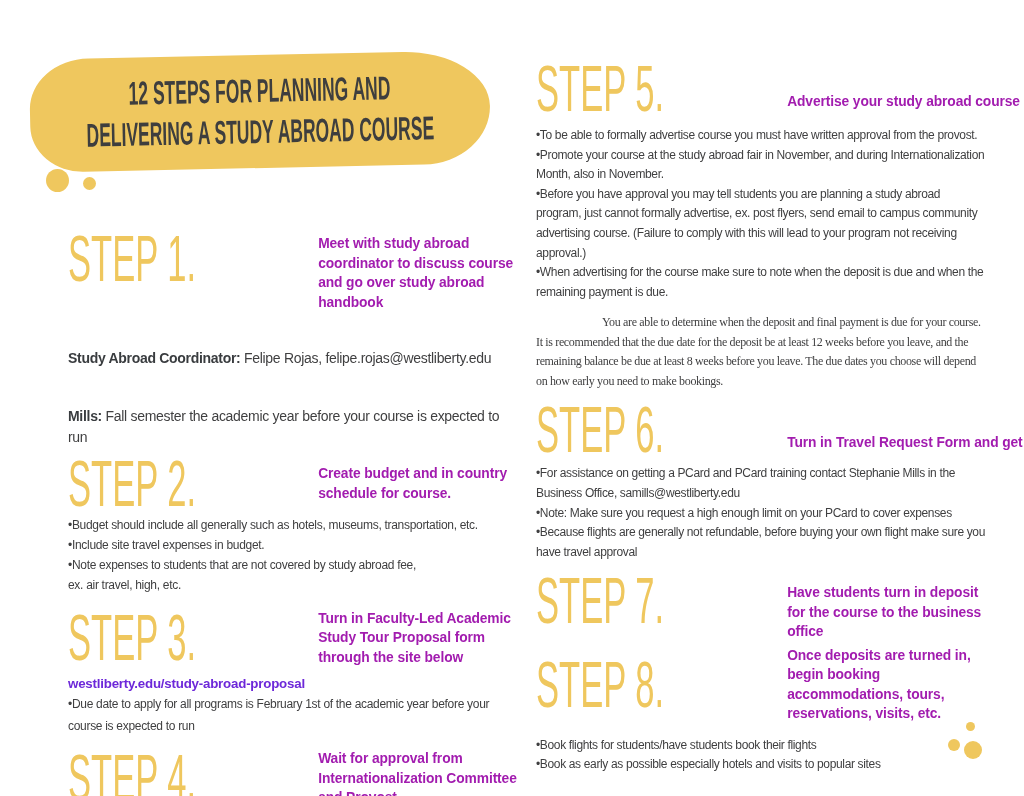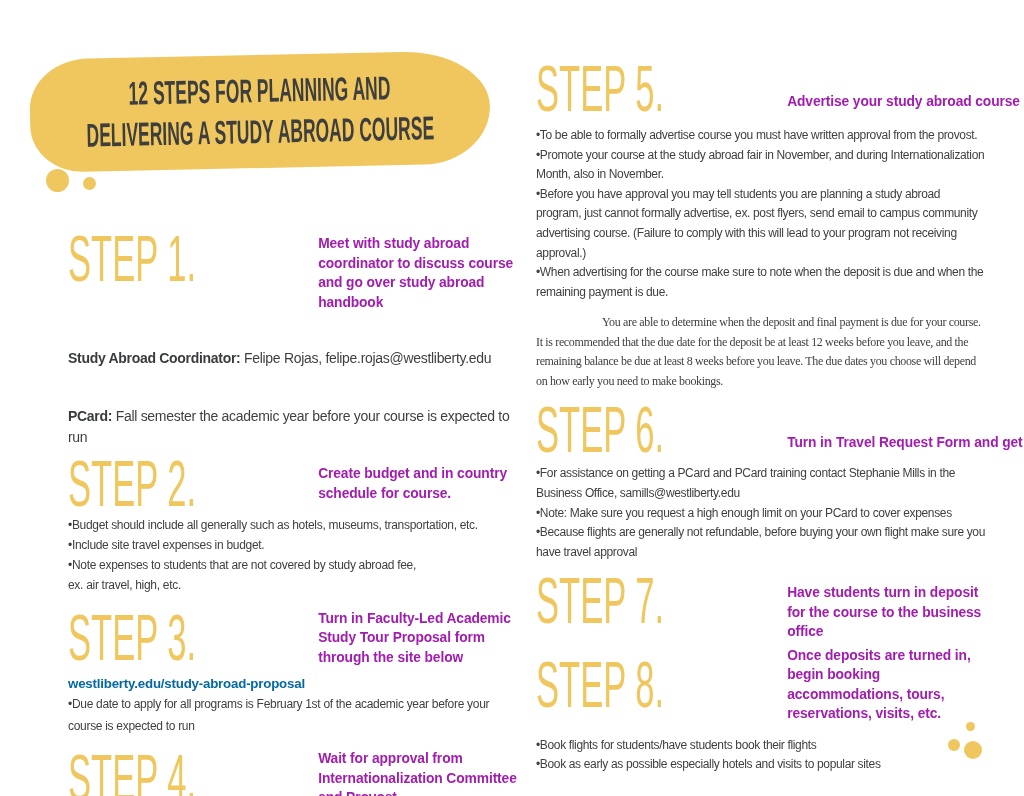--- a/index.html
+++ b/index.html
@@ -57,21 +57,21 @@
   .w340{max-width:340px;}
   .w345{max-width:345px;}
   .w310{max-width:310px;}
 
   
   .body-txt{font-size:12px;letter-spacing:-.3px;color:#3F3F40;}
   .info-line{line-height:21.5px;font-size:14px;letter-spacing:-.3px;margin-top:36px;}
   .info-label{font-weight:bold;color:#393C3F;}
   .b-line{line-height:20px;}
   .col-right .b-line{line-height:19.6px;letter-spacing:-.35px;}
-  .link-line{font-weight:bold;font-size:13.3px;line-height:21px;color:#0369a1;letter-spacing:-.2px;}
+  .link-line{font-weight:bold;font-size:13.3px;line-height:21px;color:#6d28d9;letter-spacing:-.2px;}
   .para{line-height:19.5px;letter-spacing:-.35px;text-indent:66px;font-family:Liberation Serif, serif;}
 </style>
 </head>
 <body>
 
 <div class="page">
 
   <div class="blob">
     <div class="title">
       <div class="tline">12 STEPS FOR PLANNING AND</div>
@@ -88,21 +88,21 @@
         <div class="num-box">
           <span class="step-num">STEP 1.</span>
         </div>
         <h3 class="step-heading w258">Meet with study abroad coordinator to discuss course and go over study abroad handbook</h3>
       </div>
       <div class="body-txt" style="margin-top:8px;">
         <div class="info-line">
           <span class="info-label">Study Abroad Coordinator:</span><span> Felipe Rojas, felipe.rojas@westliberty.edu</span>
         </div>
         <div class="info-line">
-          <span class="info-label">PCard:</span><span> Fall semester the academic year before your course is expected to run</span>
+          <span class="info-label">Mills:</span><span> Fall semester the academic year before your course is expected to run</span>
         </div>
       </div>
     </section>
 
     <section style="margin-top:10px;">
       <div class="step-row">
         <div class="num-box">
           <span class="step-num">STEP 2.</span>
         </div>
         <h3 class="step-heading w275">Create budget and in country schedule for course.</h3>

